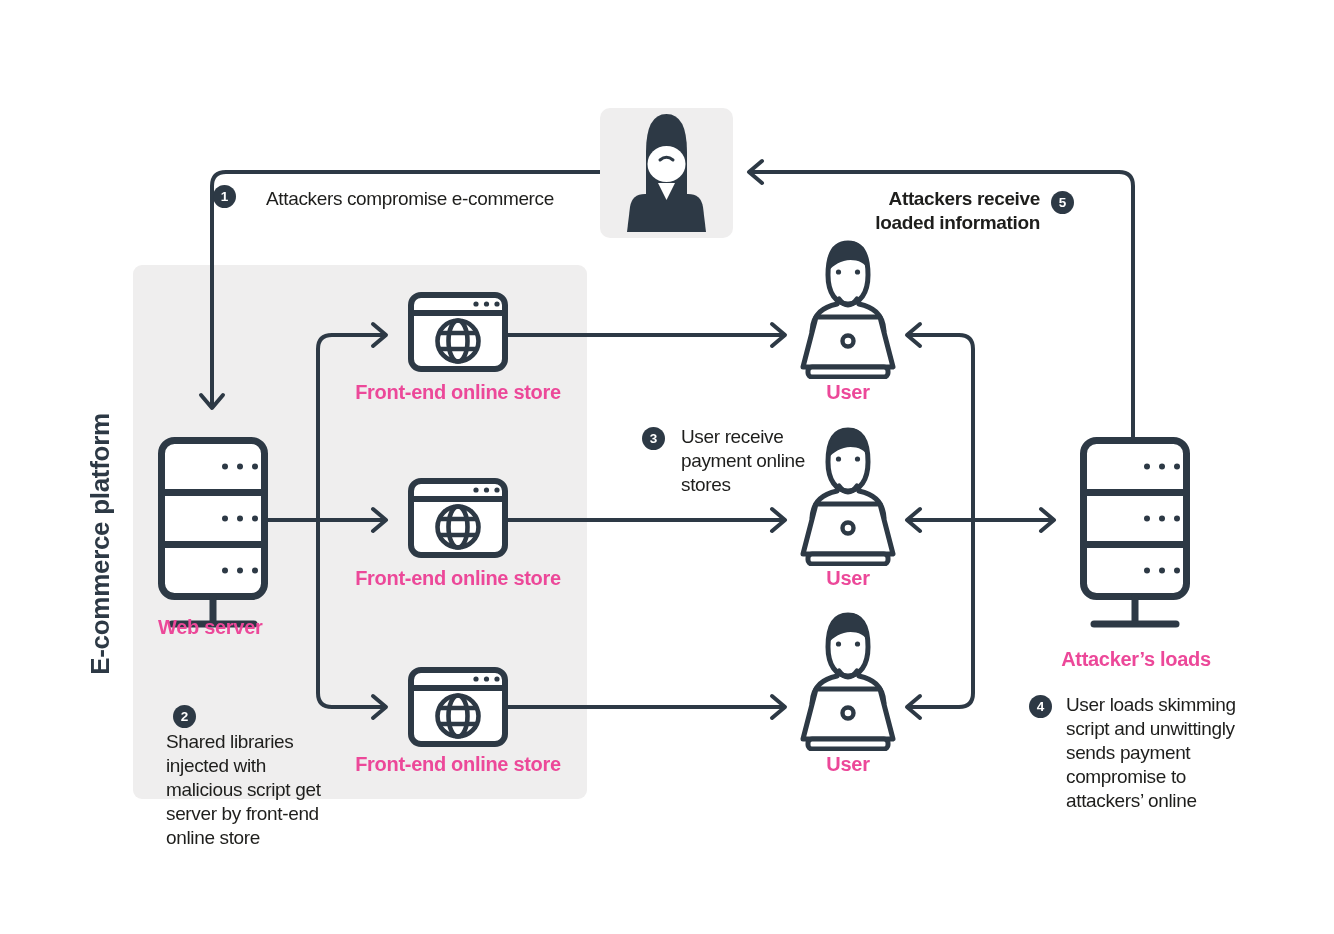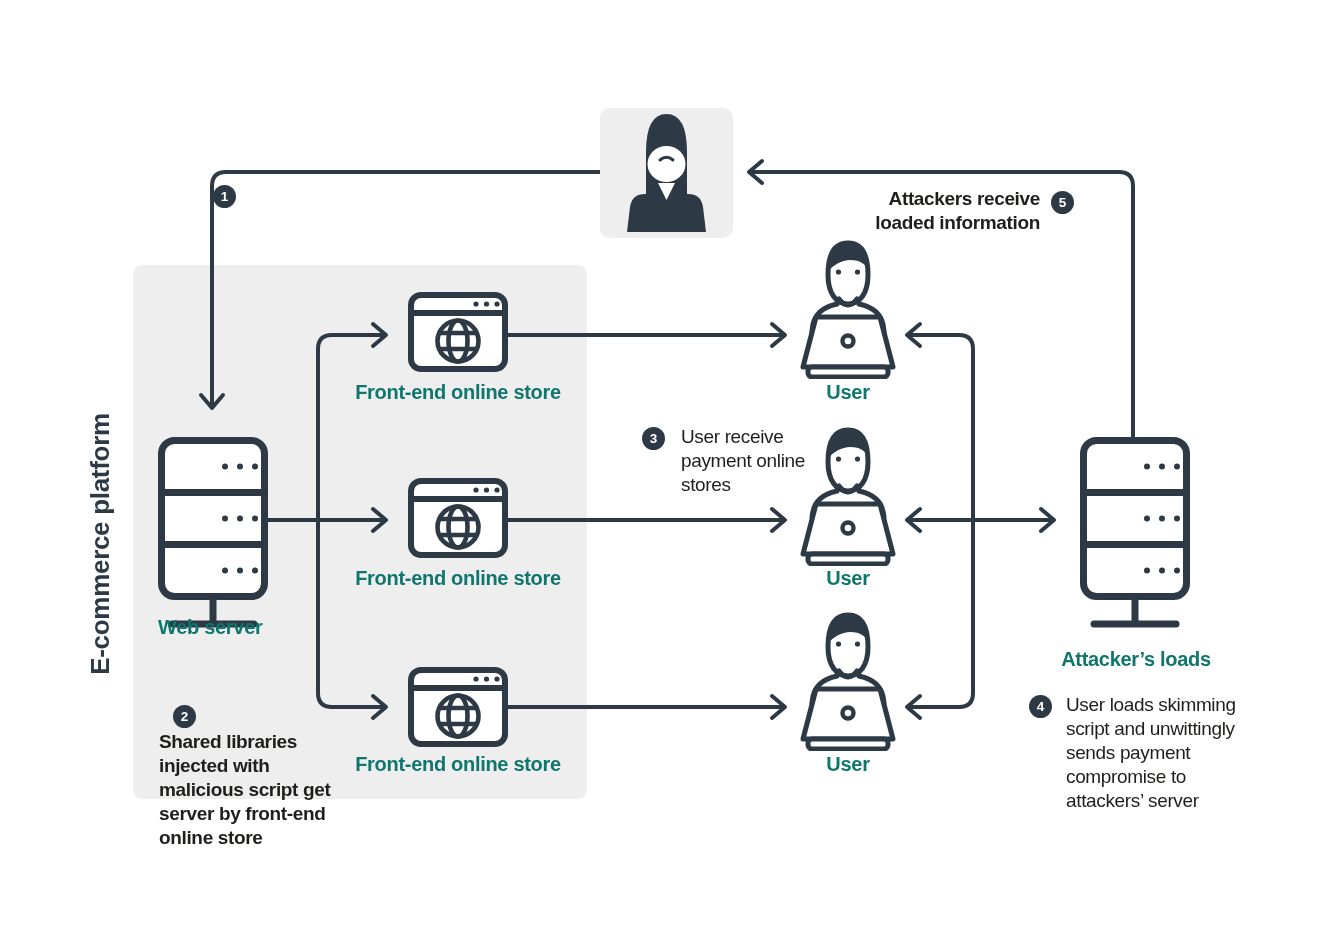--- a/index.html
+++ b/index.html
@@ -7,21 +7,21 @@
     position:relative;width:1334px;height:934px;background:#ffffff;overflow:hidden;
     font-family:"Liberation Sans",sans-serif;color:#2d3945;
   }
   .panel{
     position:absolute;background:#efeeee;border-radius:9px;z-index:0;
   }
   .lines{position:absolute;left:0;top:0;z-index:1;}
   .icon{position:absolute;z-index:2;}
   .node-label{
     position:absolute;z-index:3;font-size:20px;font-weight:bold;
-    letter-spacing:-0.3px;color:#0f766e;white-space:nowrap;
+    letter-spacing:-0.3px;color:#ec4899;white-space:nowrap;
   }
   .node-label.centered{text-align:center;}
   .ann{
     position:absolute;z-index:3;font-size:19px;line-height:24px;
     letter-spacing:-0.35px;color:#1e1e1c;white-space:nowrap;
   }
   .ann.right{text-align:right;}
   .badge{
     position:absolute;z-index:3;width:23px;height:23px;border-radius:50%;
     background:#2d3945;color:#ffffff;font-size:13.5px;font-weight:bold;
@@ -215,45 +215,46 @@
   <div class="node-label centered" style="left:353px;top:381px;width:210px;">Front-end online store</div>
   <div class="node-label centered" style="left:353px;top:567px;width:210px;">Front-end online store</div>
   <div class="node-label centered" style="left:353px;top:753px;width:210px;">Front-end online store</div>
   <div class="node-label centered" style="left:796px;top:381px;width:104px;">User</div>
   <div class="node-label centered" style="left:796px;top:567px;width:104px;">User</div>
   <div class="node-label centered" style="left:796px;top:753px;width:104px;">User</div>
   <div class="node-label centered" style="left:1055px;top:648px;width:162px;">Attacker’s loads</div>
 
   <div class="badge" style="left:213px;top:185px;">1</div>
   <div class="ann" style="left:266px;top:187px;">
+    <div>Attackers compromise e-commerce</div>
   </div>
 
   <div class="badge" style="left:173px;top:705px;">2</div>
-  <div class="ann" style="left:159px;top:730px;font-weight:bold;">
+  <div class="ann" style="left:166px;top:730px;">
     <div>Shared libraries</div>
     <div>injected with</div>
     <div>malicious script get</div>
     <div>server by front-end</div>
     <div>online store</div>
   </div>
 
   <div class="badge" style="left:642px;top:427px;">3</div>
   <div class="ann" style="left:681px;top:425px;">
     <div>User receive</div>
     <div>payment online</div>
     <div>stores</div>
   </div>
 
   <div class="badge" style="left:1029px;top:695px;">4</div>
   <div class="ann" style="left:1066px;top:693px;">
     <div>User loads skimming</div>
     <div>script and unwittingly</div>
     <div>sends payment</div>
     <div>compromise to</div>
-    <div>attackers’ server</div>
+    <div>attackers’ online</div>
   </div>
 
   <div class="badge" style="left:1051px;top:191px;">5</div>
   <div class="ann right" style="left:860px;top:187px;width:180px;font-weight:bold;">
     <div>Attackers receive</div>
     <div>loaded information</div>
   </div>
 
 </div>
 

